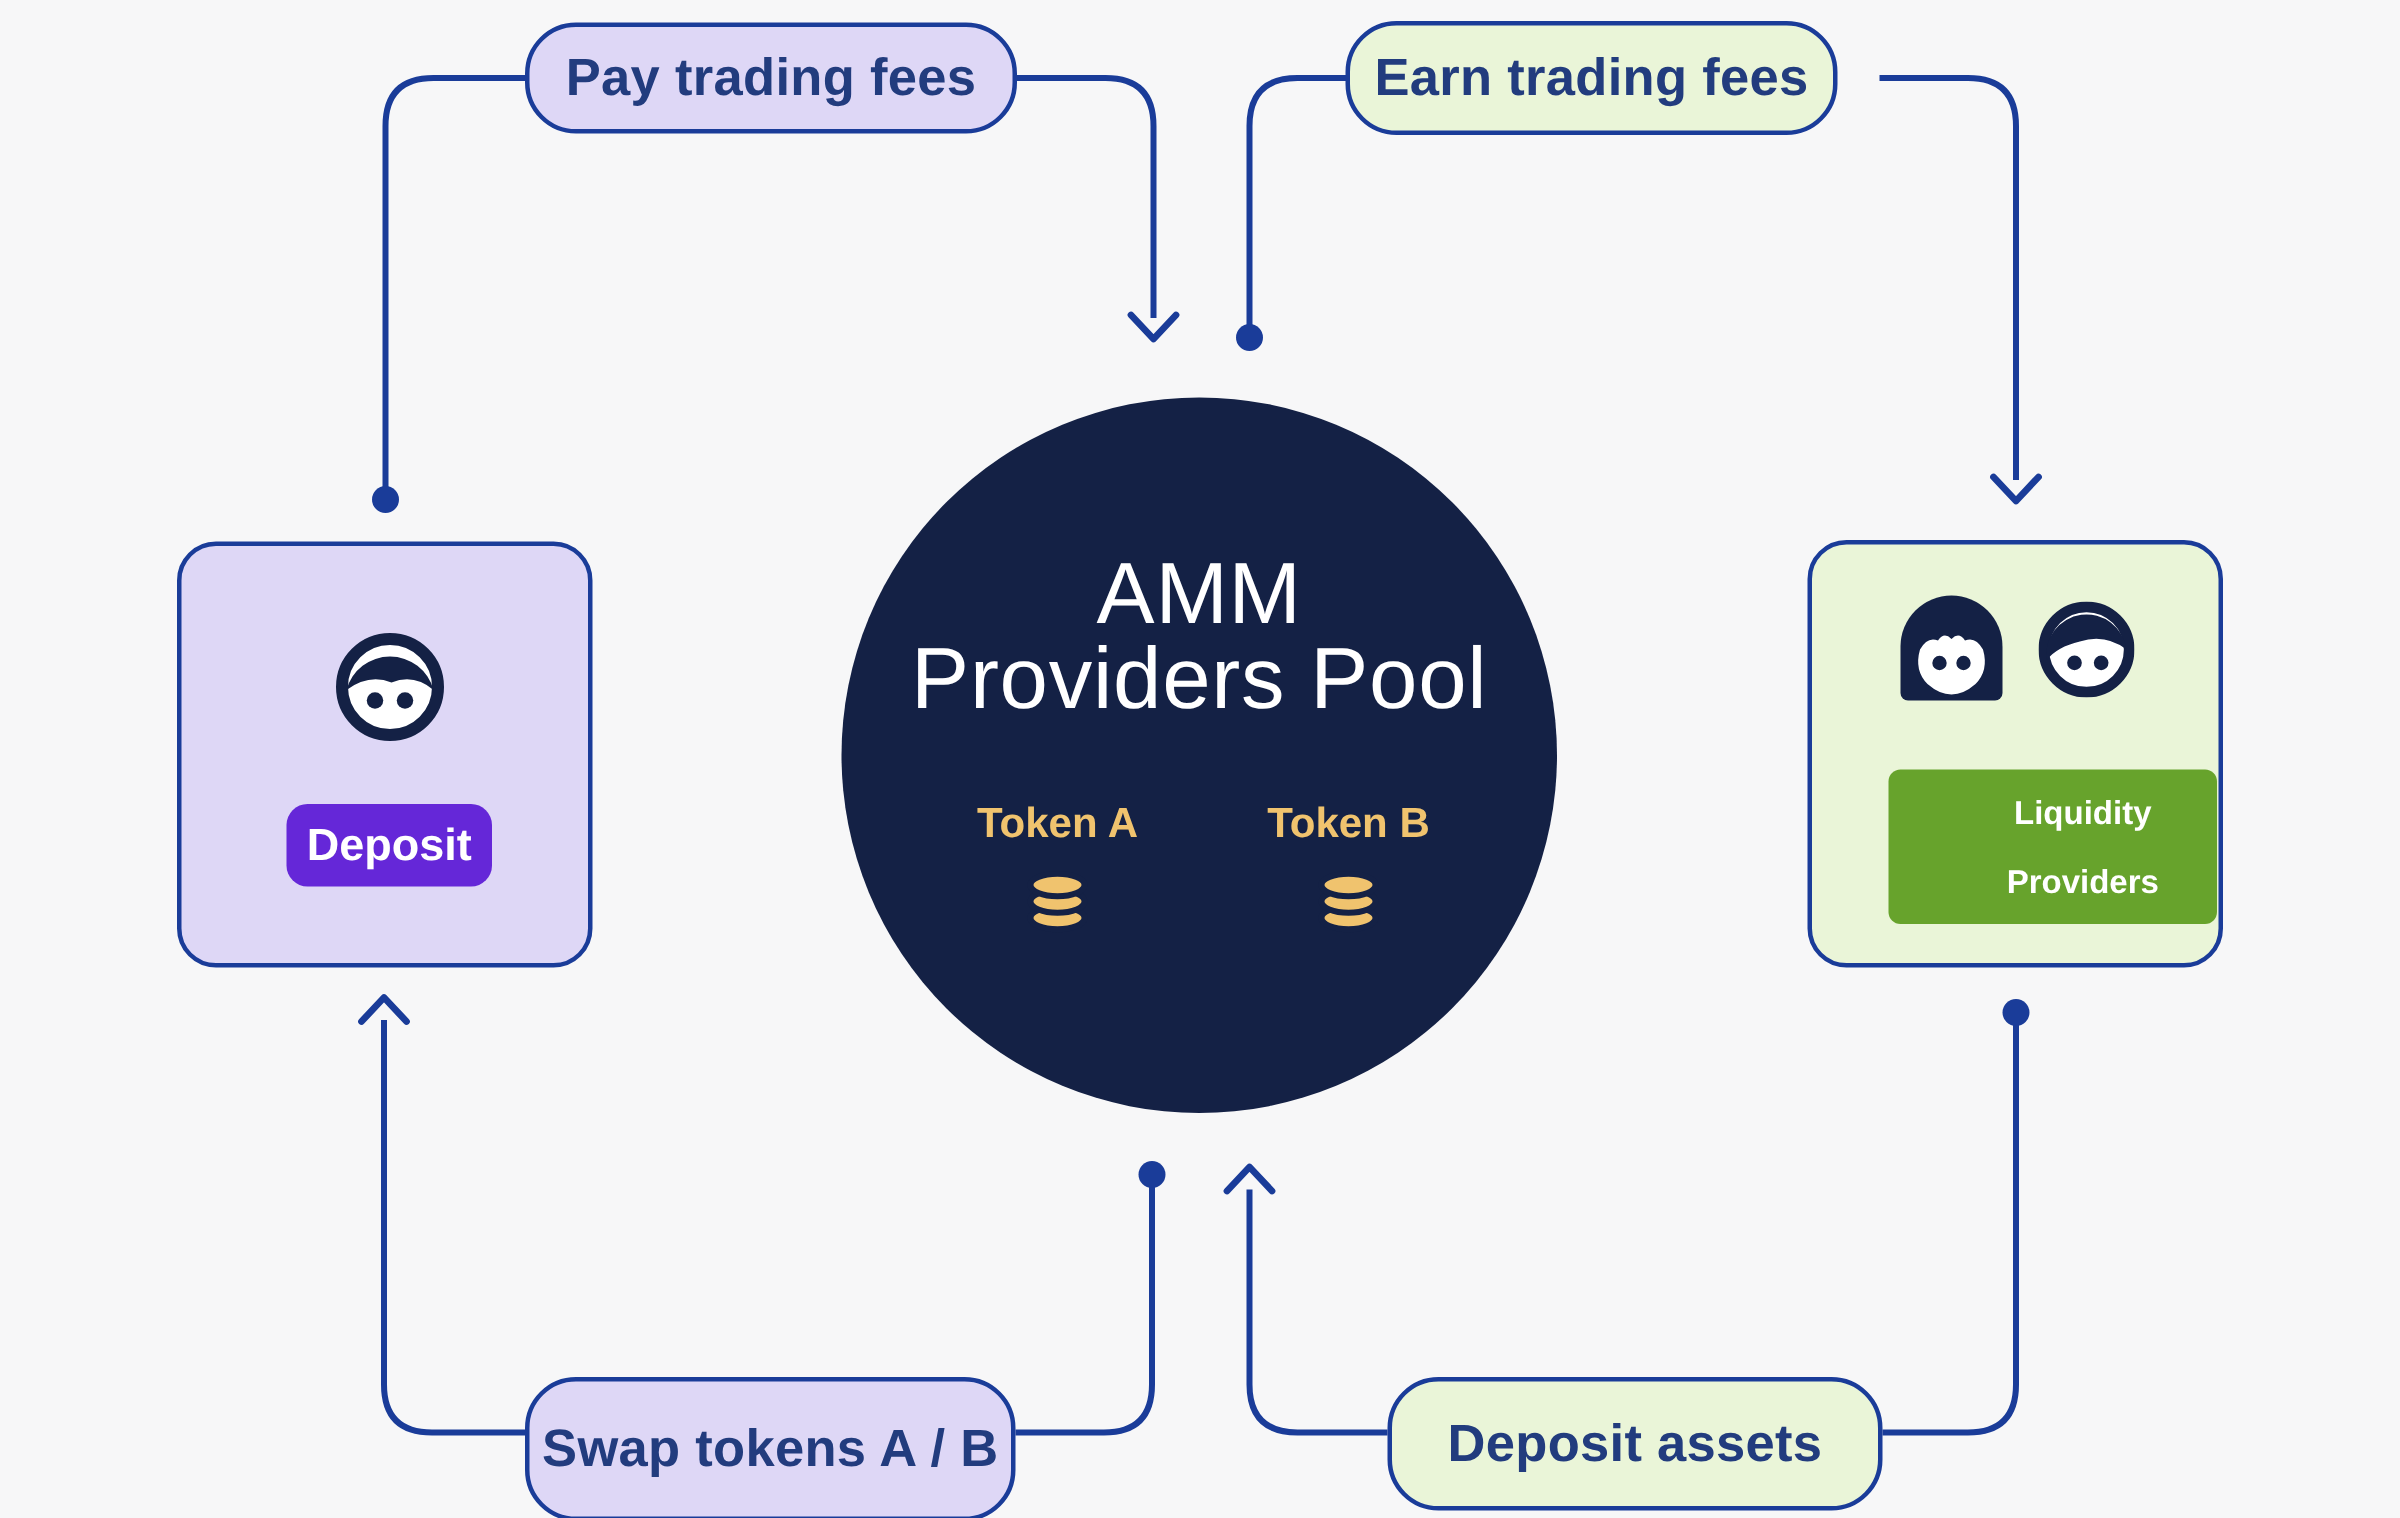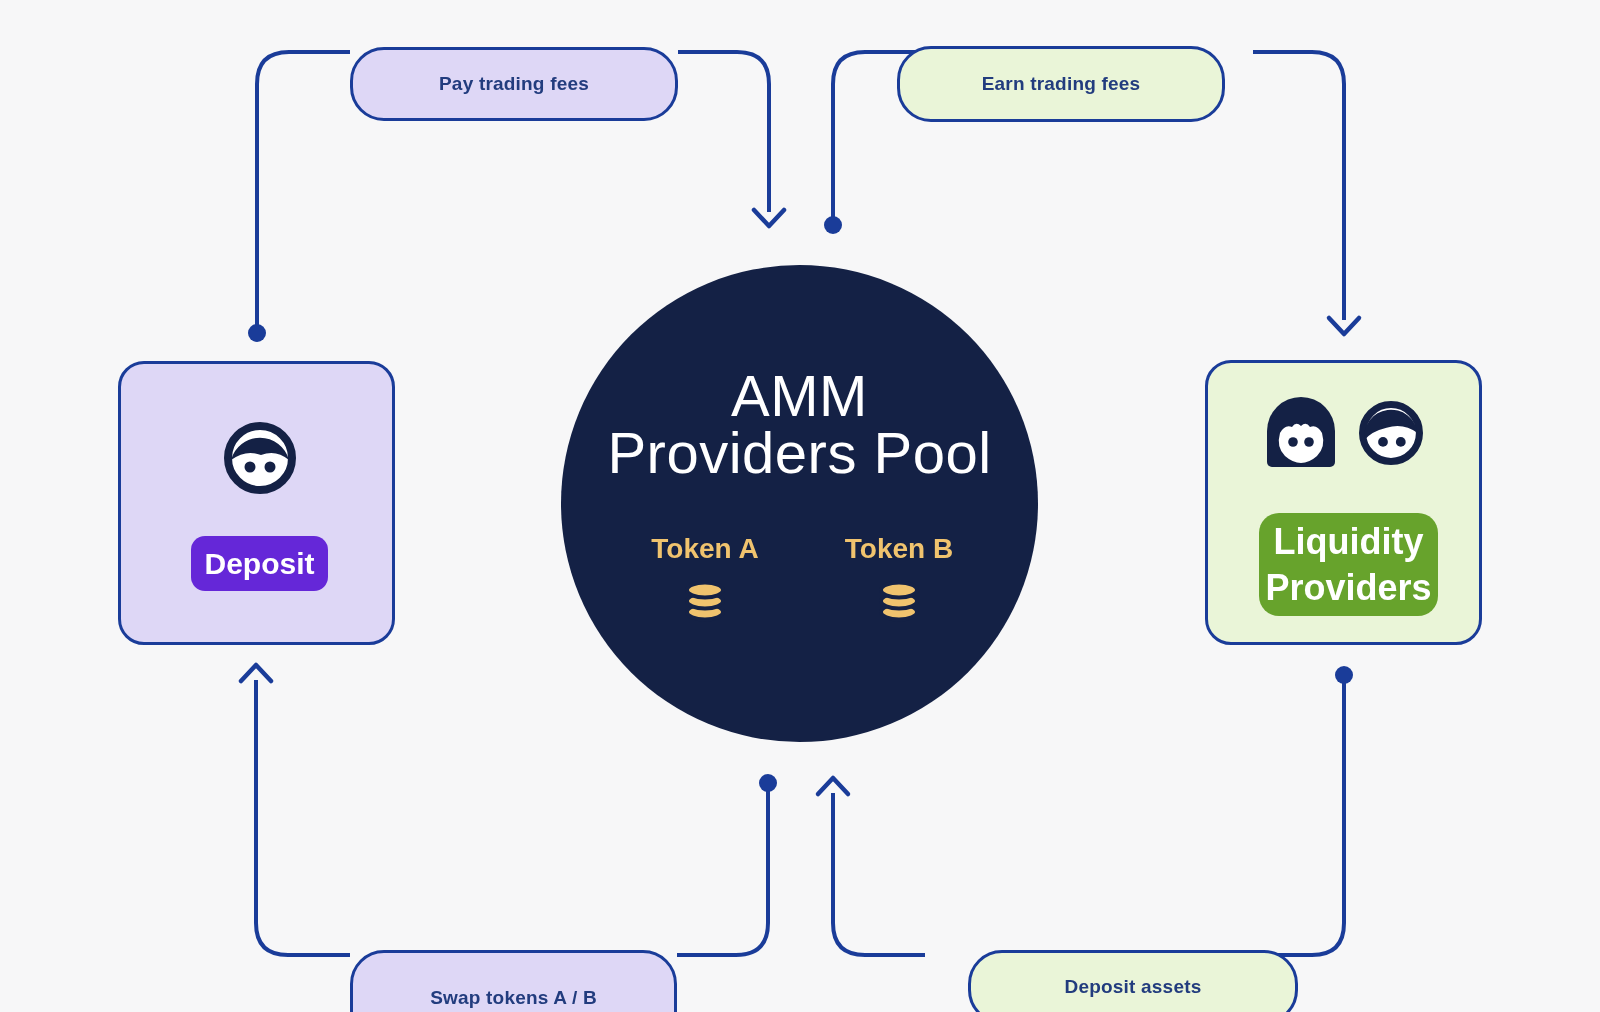--- a/index.html
+++ b/index.html
@@ -17,32 +17,32 @@
   html,body{margin:0;padding:0;}
   body{background:var(--background);font-family:"Liberation Sans","DejaVu Sans",sans-serif;}
   .canvas{position:relative;width:1600px;height:1012px;background:var(--background);overflow:hidden;}
   .wires{position:absolute;left:0;top:0;width:1600px;height:1012px;}
   .wire path{fill:none;stroke:var(--connector);stroke-width:4;}
   .wire .arrow{stroke-width:4.5;stroke-linecap:round;stroke-linejoin:round;}
   .wire .dot{fill:var(--connector);stroke:none;}
 
   .pill{position:absolute;display:flex;align-items:center;justify-content:center;
     border:3px solid var(--connector);border-radius:34px;box-sizing:border-box;
-    font-size:19px;font-weight:600;color:var(--text-navy);letter-spacing:.2px;margin-top:32px;}
+    font-size:35px;font-weight:600;color:var(--text-navy);letter-spacing:.2px;}
   .pill.lavender{background:var(--lavender-fill);}
   .pill.green{background:var(--green-fill);}
 
   .card{position:absolute;border:3px solid var(--connector);border-radius:26px;box-sizing:border-box;}
   .card.lavender-card{background:var(--lavender-fill);}
   .card.green-card{background:var(--green-fill);}
 
   .badge{position:absolute;display:flex;flex-direction:column;align-items:center;justify-content:center;
     color:var(--white);font-weight:600;text-align:center;}
   .badge.purple{background:var(--trader-badge-purple);border-radius:14px;font-size:30px;}
-  .badge.green-badge{background:var(--lp-badge-green);border-radius:20px;font-size:36px;line-height:46px;}
+  .badge.green-badge{background:var(--lp-badge-green);border-radius:8px;font-size:22px;line-height:46px;padding-left:40px;}
 
   .icon{position:absolute;}
 
   .pool{position:absolute;left:561px;top:265px;width:477px;height:477px;border-radius:50%;
     background:var(--navy-circle);color:var(--white);}
   .pool-title{position:absolute;top:102px;left:0;width:100%;text-align:center;
     font-size:58px;font-weight:500;line-height:57px;letter-spacing:.5px;}
   .token{position:absolute;top:268px;width:160px;text-align:center;}
   .token-label{font-size:28px;font-weight:700;color:var(--token-gold);}
   .token .icon-coins{margin-top:16px;}
@@ -85,21 +85,21 @@
 
   <div class="pill lavender" style="left:350px;top:15px;width:328px;height:74px;">
     <span>Pay trading fees</span>
   </div>
   <div class="pill green" style="left:897px;top:14px;width:328px;height:76px;">
     <span>Earn trading fees</span>
   </div>
   <div class="pill lavender" style="left:350px;top:918px;width:327px;height:96px;">
     <span>Swap tokens A / B</span>
   </div>
-  <div class="pill green" style="left:968px;top:918px;width:330px;height:74px;">
+  <div class="pill green" style="left:925px;top:918px;width:330px;height:89px;">
     <span>Deposit assets</span>
   </div>
 
   <div class="card lavender-card" style="left:118px;top:361px;width:277px;height:284px;">
     <svg class="icon" style="left:103px;top:58px;" width="72" height="72" viewBox="0 0 72 72">
       <circle cx="36" cy="36" r="32" fill="#ffffff" stroke="#142145" stroke-width="8"></circle>
       <path d="M7 38 A30 30 0 0 1 65 38 Q52 27 37 33 Q22 27 7 38 Z" fill="#142145"></path>
       <circle cx="26" cy="45" r="5.5" fill="#142145"></circle>
       <circle cx="46" cy="45" r="5.5" fill="#142145"></circle>
     </svg>

